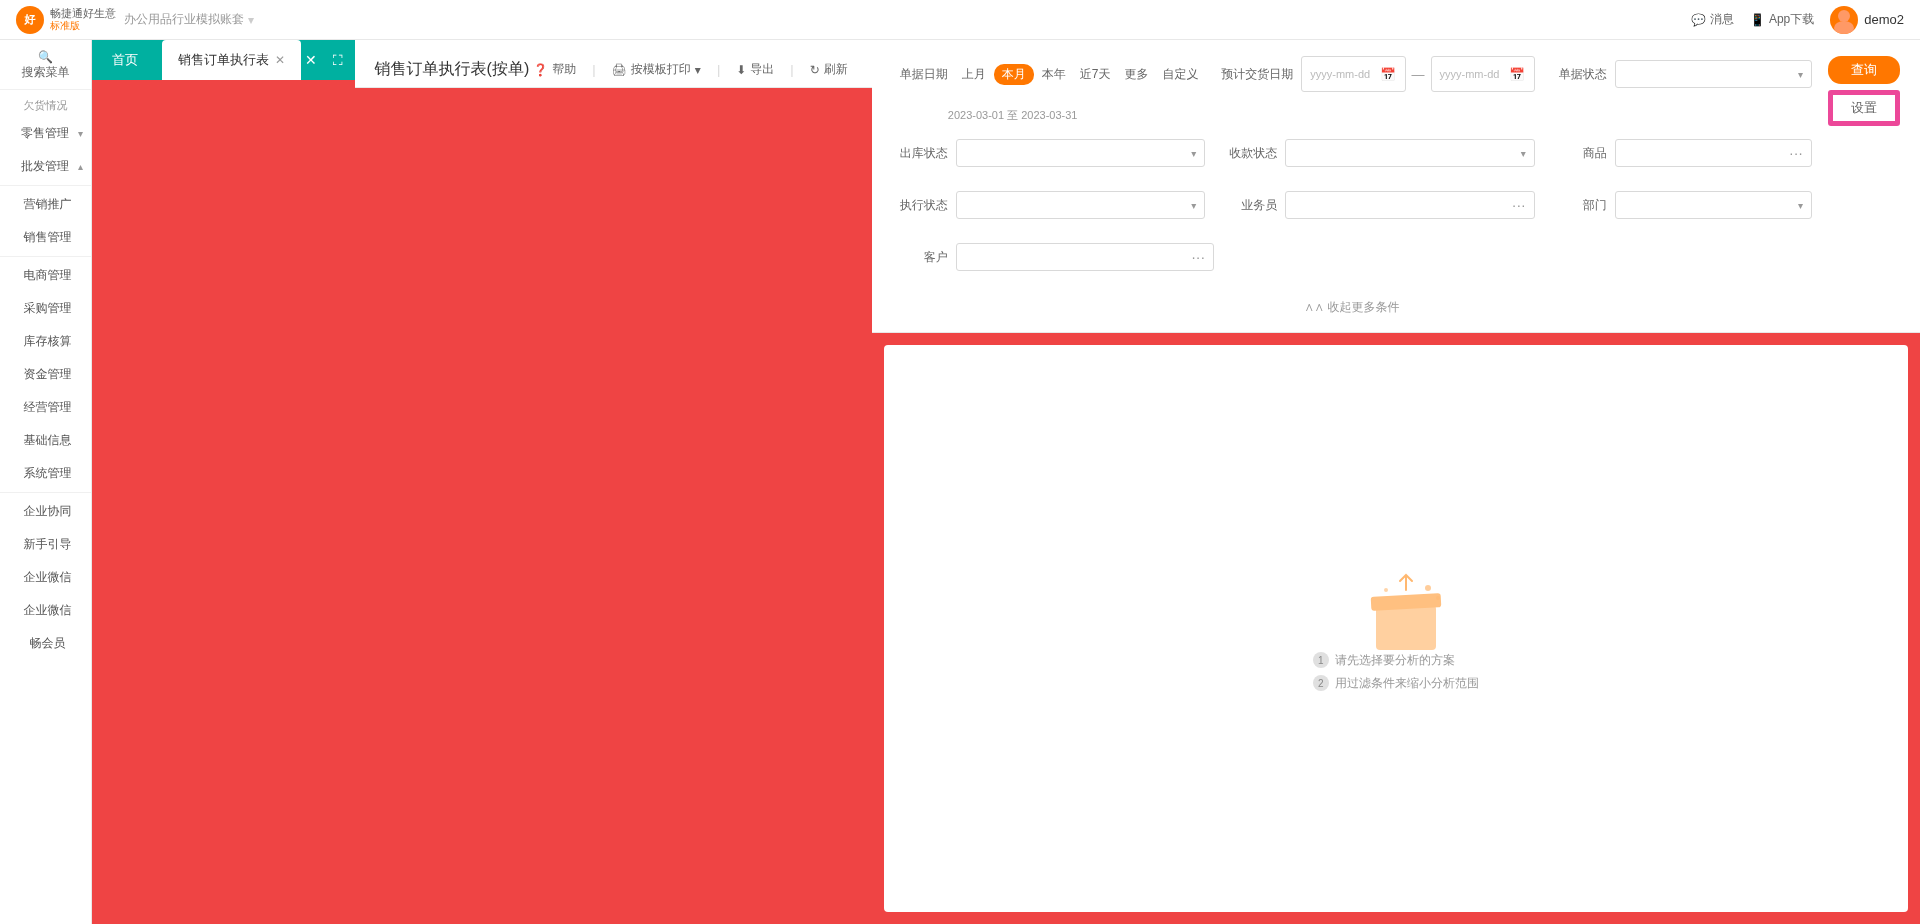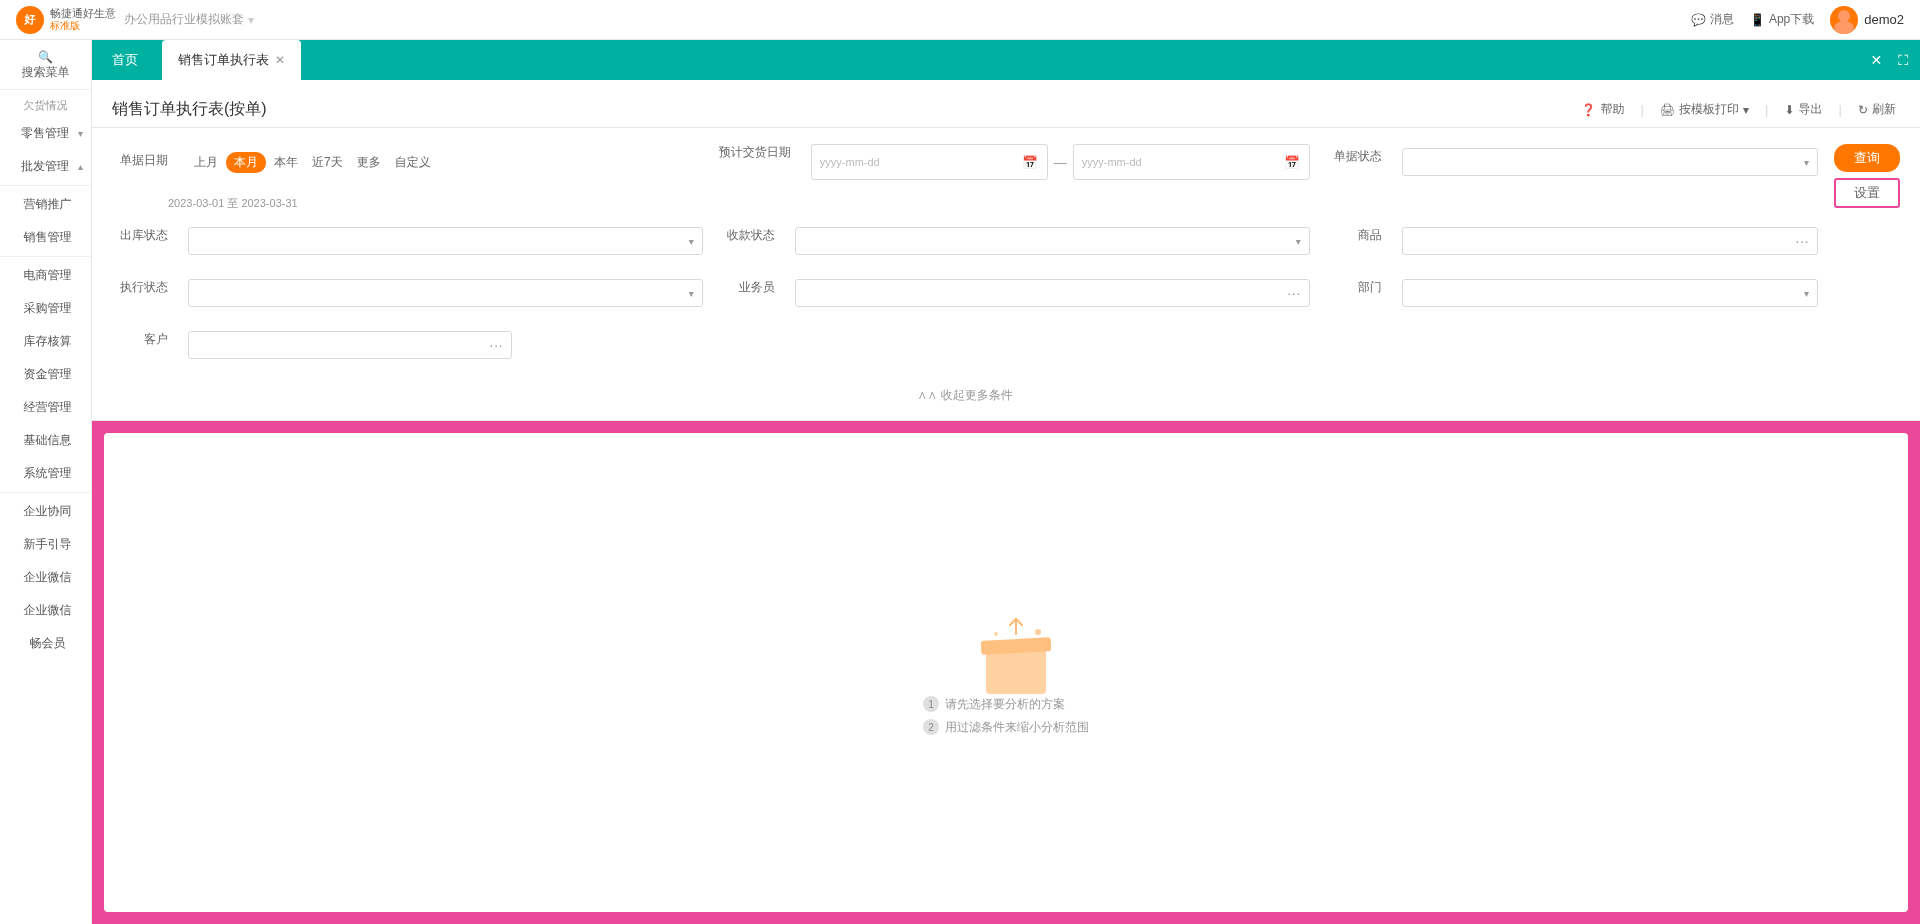--- a/index.html
+++ b/index.html
@@ -109,23 +109,23 @@
     .tab-item.active { background: #fff; color: #333; }
     .tab-close { font-size: 12px; color: #fff; }
     .tab-item.active .tab-close { color: #999; }
     .tab-bar-right { margin-left: auto; display: flex; align-items: center; gap: 8px; padding-right: 8px; }
     .tab-bar-icon { color: #fff; font-size: 14px; cursor: pointer; padding: 4px; }
 
     
     .content-area {
       flex: 1;
       display: flex;
-      flex-direction: column;
+      flex-direction: row;
       overflow: hidden;
-      background: #ec4899;
+      background: #ef4444;
     }
 
     
     .page-header {
       background: #fff;
       padding: 12px 20px 0;
       border-bottom: 1px solid #e8e8e8;
       display: flex;
       align-items: center;
       justify-content: space-between;
@@ -191,22 +191,22 @@
 
     .query-row {
       display: flex;
       align-items: center;
       gap: 16px;
       margin-bottom: 12px;
     }
 
     .query-field {
       display: flex;
-      align-items: flex-start;
-      gap: 20px;
+      align-items: center;
+      gap: 8px;
       flex: 1;
       min-width: 0;
     }
     .query-field-label {
       font-size: 12px;
       color: #666;
       white-space: nowrap;
       min-width: 56px;
       text-align: right;
     }
@@ -293,21 +293,21 @@
       border: none;
       border-radius: 13px;
       padding: 5px 18px;
       font-size: 13px;
       cursor: pointer;
       white-space: nowrap;
     }
     .btn-settings {
       background: #fff;
       color: #666;
-      border: 2px solid #ec4899;
+      border: 5px solid #ec4899;
       border-radius: 3px;
       padding: 4px 18px;
       font-size: 13px;
       cursor: pointer;
       white-space: nowrap;
     }
 
     
     .results-area {
       flex: 1;

